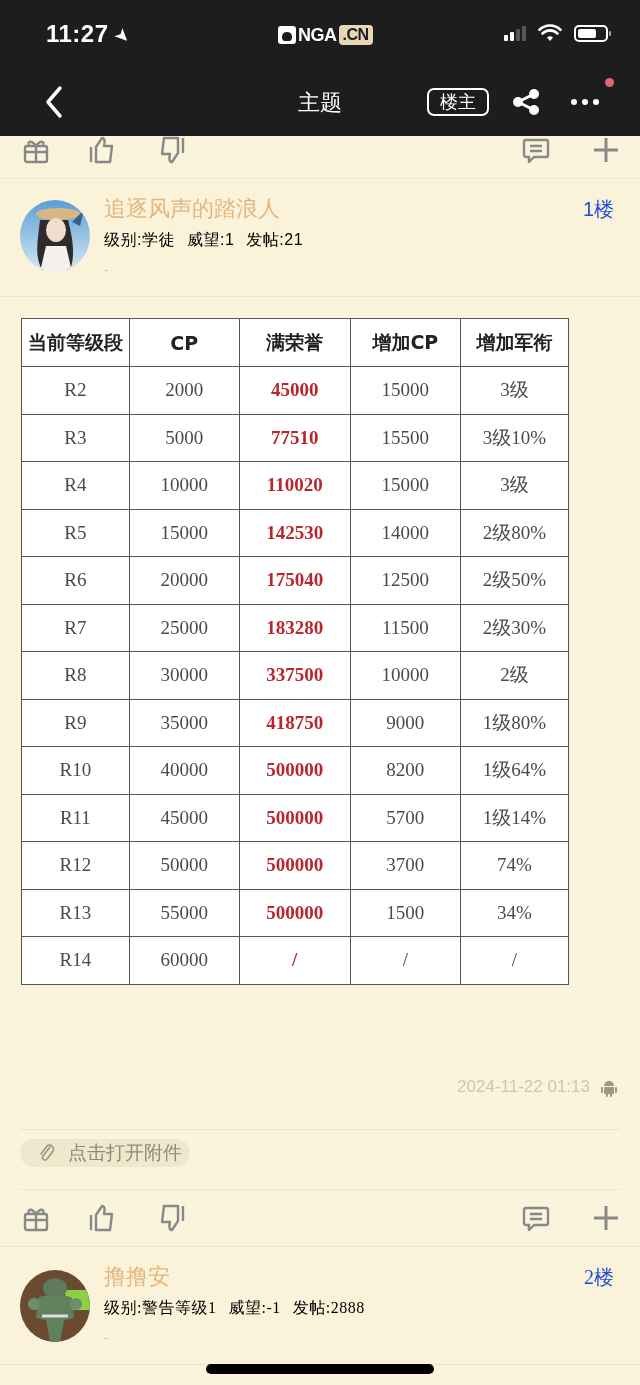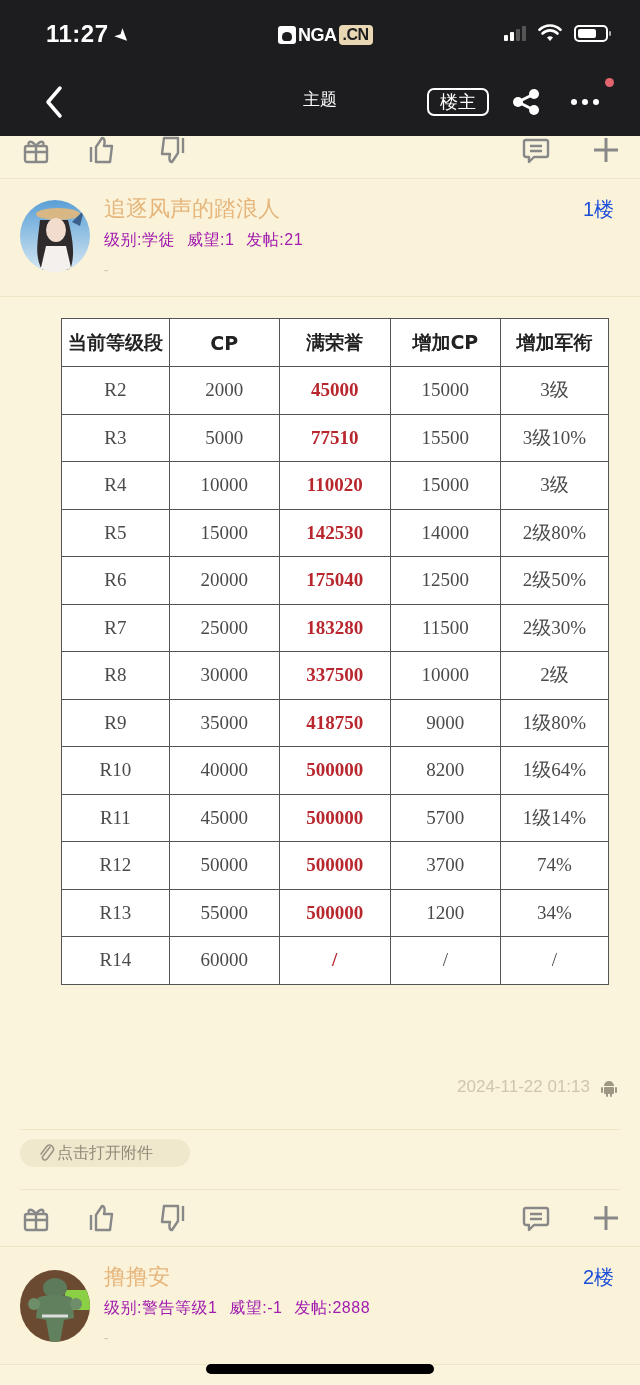--- a/index.html
+++ b/index.html
@@ -13,48 +13,48 @@
   .logo .cn { background: #e8d7b2; color: #1d1d1f; padding: 0 4px; border-radius: 4px; margin-left: 2px; font-size: 16px; line-height: 20px; }
   .status-right { position: absolute; right: 32px; top: 24px; display: flex; align-items: center; gap: 12px; }
   .signal { display: flex; gap: 2px; align-items: flex-end; height: 16px; }
   .signal span { width: 4px; background: #fff; border-radius: 1px; }
   .signal span.dim { background: #555; }
   .wifi { width: 24px; height: 18px; position: relative; }
   .battery { width: 34px; height: 17px; border: 2px solid #fff; border-radius: 5px; position: relative; padding: 2px; }
   .battery::after { content: ""; position: absolute; right: -5px; top: 4px; width: 2px; height: 5px; background: #aaa; border-radius: 1px; }
   .battery .lvl { width: 70%; height: 100%; background: #fff; border-radius: 2px; }
   .nav-back { position: absolute; left: 40px; top: 82px; width: 30px; height: 40px; cursor: pointer; }
-  .nav-title { position: absolute; left: 0; width: 640px; top: 88px; text-align: center; font-size: 17px; font-weight: 500; pointer-events: none; }
+  .nav-title { position: absolute; left: 0; width: 640px; top: 88px; text-align: center; font-size: 22px; font-weight: 500; pointer-events: none; }
   .btn-louzhu { position: absolute; left: 427px; top: 88px; width: 62px; height: 28px; border: 2px solid #fff; border-radius: 7px; font-size: 18px; text-align: center; line-height: 24px; cursor: pointer; }
   .share { position: absolute; left: 510px; top: 88px; width: 32px; height: 28px; cursor: pointer; }
   .more { position: absolute; left: 568px; top: 90px; width: 34px; height: 24px; cursor: pointer; }
   .more-dot { position: absolute; left: 605px; top: 78px; width: 9px; height: 9px; border-radius: 50%; background: #e2646f; }
 
   .actionbar { position: absolute; left: 0; width: 640px; height: 44px; }
   .actionbar .icon { position: absolute; top: 4px; width: 32px; height: 32px; cursor: pointer; }
   .divider { position: absolute; left: 20px; width: 600px; height: 1px; background: #efe6c8; }
   .fulldivider { position: absolute; left: 0; width: 640px; height: 1px; background: #efe6c8; }
 
   .post-header { position: absolute; left: 0; width: 640px; height: 116px; background: #fbf3d9; }
   .avatar { position: absolute; left: 20px; width: 70px; height: 72px; border-radius: 50%; overflow: hidden; cursor: pointer; }
   .username { position: absolute; left: 104px; font-size: 22px; color: #e5b57c; cursor: pointer; }
-  .userinfo { position: absolute; left: 104px; font-size: 16px; color: #a21caf; letter-spacing: 0.5px; }
+  .userinfo { position: absolute; left: 104px; font-size: 16px; color: #000000; letter-spacing: 0.5px; }
   .userinfo span { margin-right: 12px; }
   .dash { position: absolute; left: 104px; font-size: 13px; color: #c9c2a8; }
   .floor { position: absolute; right: 26px; font-size: 20px; color: #1d4ed8; }
 
   .table-wrap { position: absolute; left: 21px; top: 318px; width: 598px; }
-  table { width: 548px; border-collapse: collapse; background: #fff; font-family: "Liberation Serif", "DejaVu Serif", serif; margin-left: 40px; }
+  table { width: 548px; border-collapse: collapse; background: #fff; font-family: "Liberation Serif", "DejaVu Serif", serif; }
   td, th { border: 1.5px solid #555; width: 119.6px; height: 47.5px; text-align: center; font-size: 19px; color: #4a4a4a; font-weight: normal; }
   th { height: 48px; font-family: "DejaVu Sans", sans-serif; font-size: 19px; color: #222; font-weight: 600; }
   td.honor { color: #b8272e; font-weight: bold; }
 
   .timestamp { position: absolute; right: 50px; top: 1077px; font-size: 17px; color: #cfc7ad; }
   .android { position: absolute; left: 599px; top: 1078px; width: 20px; height: 20px; }
-  .attach { position: absolute; left: 20px; top: 1139px; width: 170px; height: 28px; border-radius: 14px; background: #efe8cc; font-size: 16px; color: #8f8a79; display: flex; align-items: center; padding-left: 18px; gap: 1px; cursor: pointer; }
+  .attach { position: absolute; left: 20px; top: 1139px; width: 170px; height: 28px; border-radius: 14px; background: #efe8cc; font-size: 19px; color: #8f8a79; display: flex; align-items: center; padding-left: 18px; gap: 12px; cursor: pointer; }
   .home-indicator { position: absolute; left: 206px; top: 1364px; width: 228px; height: 10px; border-radius: 5px; background: #000; }
 </style>
 </head>
 <body>
 
 <div class="topbar">
   <div class="status-time">
     <span>11:27</span><span class="arrow">➤</span>
   </div>
   <div class="logo">
@@ -240,21 +240,21 @@
           <td>R12</td>
           <td>50000</td>
           <td class="honor">500000</td>
           <td>3700</td>
           <td>74%</td>
         </tr>
         <tr>
           <td>R13</td>
           <td>55000</td>
           <td class="honor">500000</td>
-          <td>1200</td>
+          <td>1500</td>
           <td>34%</td>
         </tr>
         <tr>
           <td>R14</td>
           <td>60000</td>
           <td class="honor">/</td>
           <td>/</td>
           <td>/</td>
         </tr>
       </tbody>
@@ -306,21 +306,21 @@
         <path d="M6 6 H26 A2 2 0 0 1 28 8 V21 A2 2 0 0 1 26 23 H14 L9 28 V23 H6 A2 2 0 0 1 4 21 V8 A2 2 0 0 1 6 6 Z"></path>
         <path d="M10 12 H22 M10 17 H22"></path>
       </g>
     </svg>
   <svg class="icon" style="left:590px;" viewBox="0 0 32 32">
       <path d="M16 4 V28 M4 16 H28" stroke="#888" stroke-width="3"></path>
     </svg>
 </div>
 <div class="fulldivider" style="top:1246px;"></div>
 
-<div class="post-header" style="top:1248px;">
+<div class="post-header" style="top:1248px;font-family:Liberation Serif, serif;">
   <svg class="avatar" style="top:22px;" viewBox="0 0 70 72">
     <rect width="70" height="72" fill="#6b4a32"></rect>
     <rect x="45" y="20" width="25" height="20" fill="#8bcf45"></rect>
     <ellipse cx="35" cy="18" rx="12" ry="10" fill="#5d7a5a"></ellipse>
     <path d="M18 28 C22 24 48 24 52 28 L54 48 L44 50 L40 72 L30 72 L26 50 L16 48 Z" fill="#61805d"></path>
     <path d="M22 46 L48 46" stroke="#ddd" stroke-width="3"></path>
     <circle cx="14" cy="34" r="6" fill="#6e8e69"></circle>
       <circle cx="56" cy="34" r="6" fill="#6e8e69"></circle>
   </svg>
   <div class="username" style="top:14px;">撸撸安</div>

